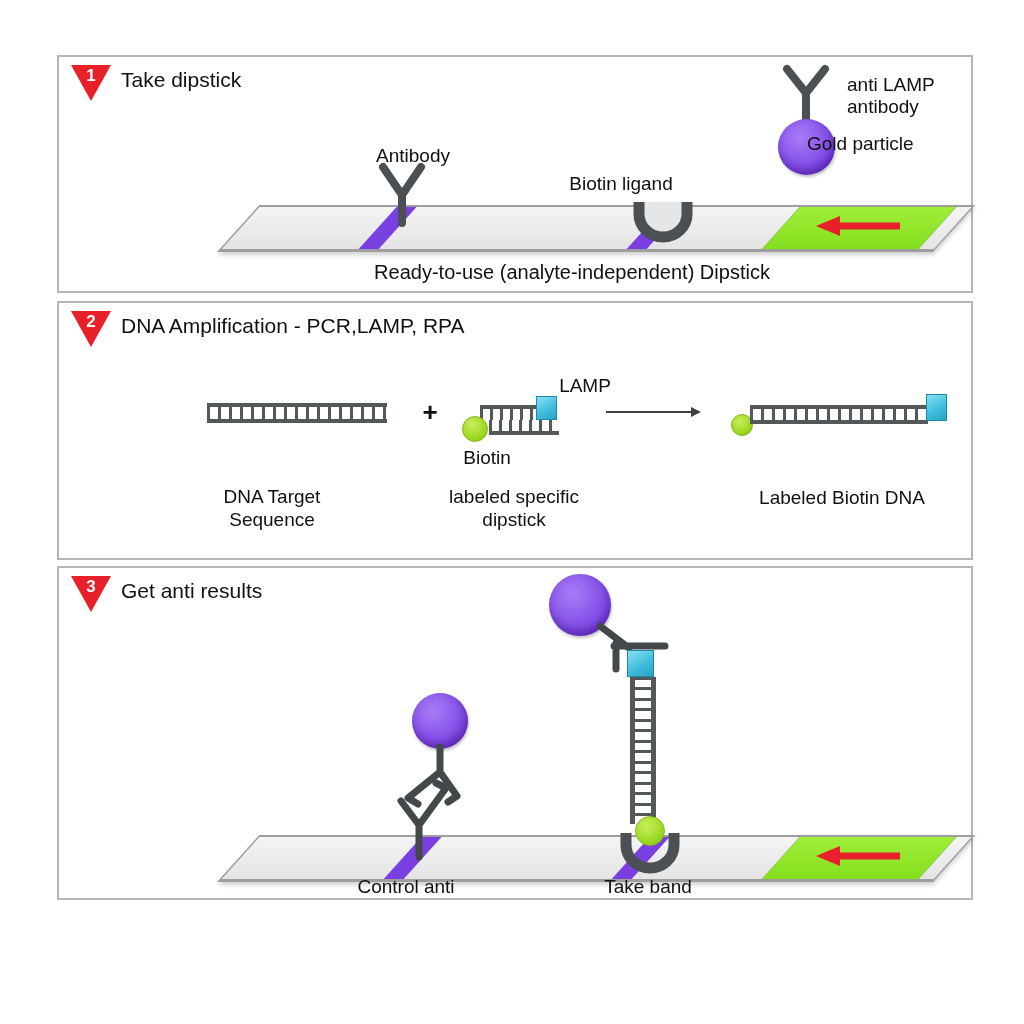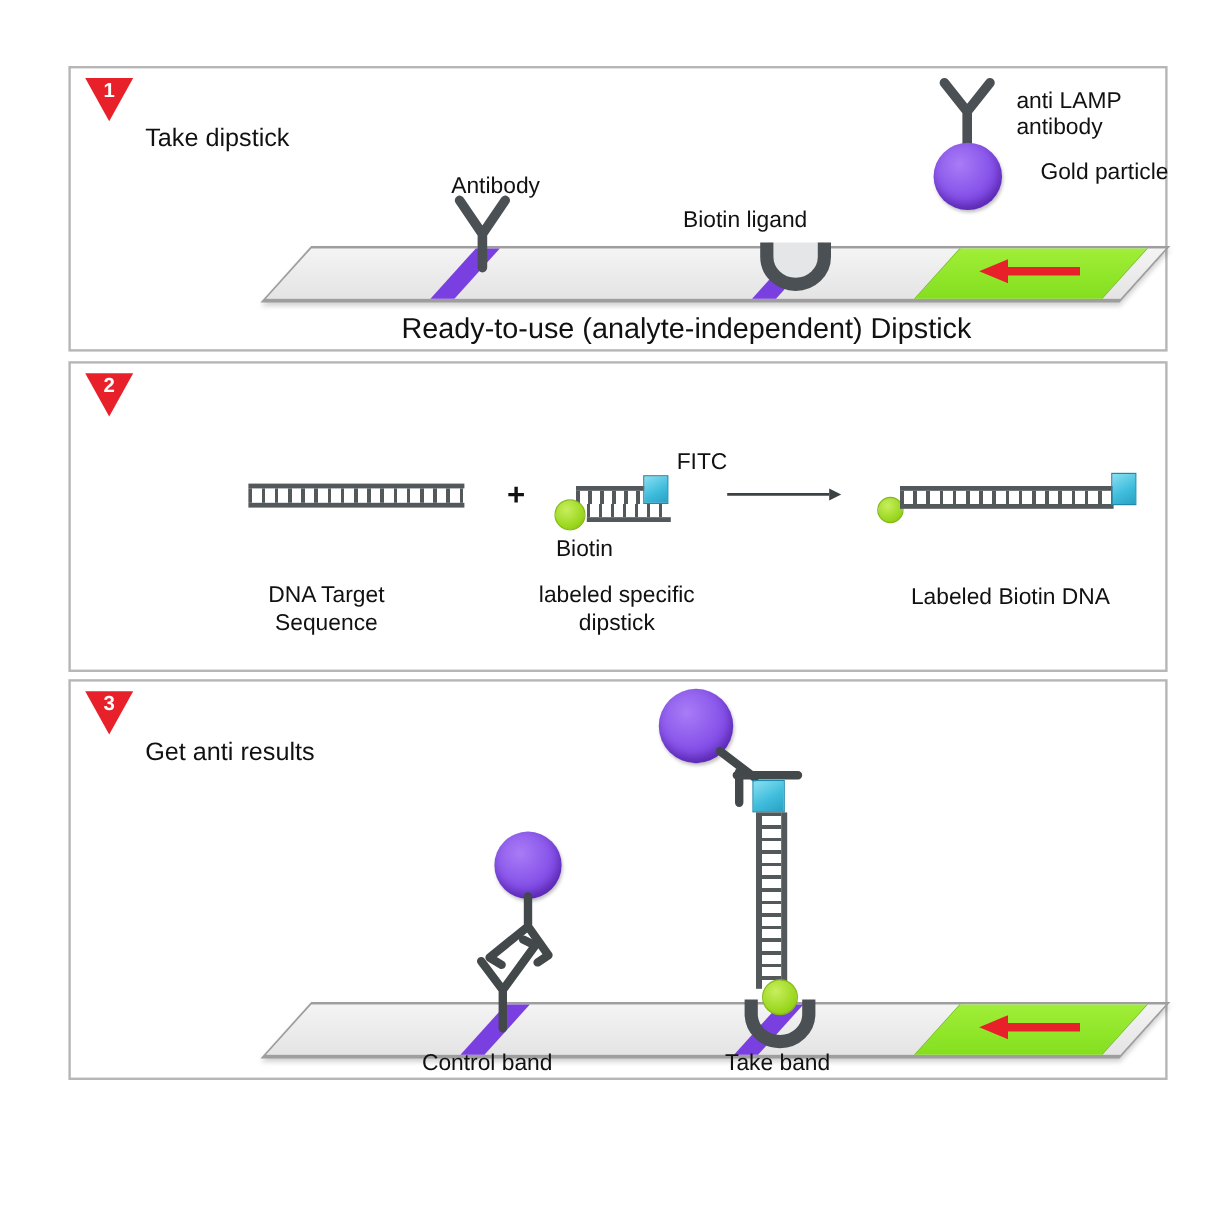--- a/index.html
+++ b/index.html
@@ -6,21 +6,21 @@
   #canvas{position:relative;width:1024px;height:1024px;background:#ffffff;overflow:hidden;
           font-family:"Liberation Sans",sans-serif;color:#111;}
   .panel{position:absolute;left:57px;width:916px;background:#fff;border:2px solid #b6b6b6;box-sizing:border-box;}
   #panel1{top:55px;height:238px;}
   #panel2{top:301px;height:259px;}
   #panel3{top:566px;height:334px;}
   .abs{position:absolute;}
   .step{position:absolute;left:12px;top:8px;width:40px;height:38px;}
   .tri{width:0;height:0;border-left:20px solid transparent;border-right:20px solid transparent;border-top:36px solid #e8202a;}
   .num{position:absolute;top:1px;left:0;width:40px;text-align:center;color:#fff;font-weight:bold;font-size:17px;}
-  .title{position:absolute;left:62px;top:11px;font-size:21px;white-space:nowrap;margin-top:36px;}
+  .title{position:absolute;left:62px;top:11px;font-size:21px;white-space:nowrap;}
   .lbl{position:absolute;font-size:19px;white-space:nowrap;}
   .ctr{transform:translateX(-50%);text-align:center;}
   .strip{position:absolute;height:42px;background:linear-gradient(180deg,#f4f4f4,#e4e4e4);
          border:2px solid #9e9e9e;border-bottom-width:3px;box-sizing:content-box;
          transform:skewX(-42deg);transform-origin:left bottom;box-shadow:3px 3px 4px rgba(0,0,0,.18);}
   .band{position:absolute;top:0;bottom:0;width:20px;background:#7a3fe0;}
   .greenpad{position:absolute;top:0;bottom:0;width:155px;background:linear-gradient(180deg,#a0ee38,#84df1e);border-left:1px solid #6dc30c;border-right:1px solid #6dc30c;}
   .ladder-h{position:absolute;box-sizing:border-box;border-top:4px solid #53585b;border-bottom:4px solid #53585b;
             background:repeating-linear-gradient(90deg,#53585b 0 3px,transparent 3px 11px);}
   .teeth-down{position:absolute;box-sizing:border-box;border-top:4px solid #53585b;
@@ -51,54 +51,55 @@
       <div class="num">1</div>
     </div>
     <div class="title">Take dipstick</div>
 
     <svg class="abs" style="left:718px;top:6px" width="58" height="60" viewBox="0 0 58 60">
       <path d="M29,58 L29,28 M29,30 L10,6 M29,30 L48,6" stroke="#4a5053" stroke-width="8" stroke-linecap="round" fill="none"></path>
     </svg>
     <div class="gold" style="left:719px;top:62px;width:57px;height:56px"></div>
     <div class="lbl" style="left:788px;top:17px">anti LAMP</div>
     <div class="lbl" style="left:788px;top:39px">antibody</div>
-    <div class="lbl" style="left:808px;top:76px">Gold particle</div>
+    <div class="lbl" style="left:748px;top:76px">Gold particle</div>
 
     <div class="strip" style="left:158px;top:148px;width:712px;">
       <div class="band" style="left:137px"></div>
       <div class="band" style="left:405px"></div>
       <div class="greenpad" style="left:540px"></div>
     </div>
     <svg class="abs" style="left:755px;top:158px" width="90" height="22" viewBox="0 0 90 22">
       <line x1="86" y1="11" x2="24" y2="11" stroke="#e8202a" stroke-width="7"></line>
       <polygon points="26,1 26,21 2,11" fill="#e8202a"></polygon>
     </svg>
     <svg class="abs" style="left:315px;top:102px" width="56" height="66" viewBox="0 0 56 66">
       <path d="M28,64 L28,34 M28,36 L9,8 M28,36 L47,8" stroke="#4a5053" stroke-width="8" stroke-linecap="round" fill="none"></path>
     </svg>
     <svg class="abs" style="left:571px;top:141px" width="66" height="44" viewBox="0 0 66 44">
       <path d="M9,4 L9,16 A24,23 0 0 0 57,16 L57,4" fill="#e4e6e7" stroke="#4a5053" stroke-width="11" stroke-linejoin="round"></path>
     </svg>
     <div class="lbl ctr" style="left:354px;top:88px">Antibody</div>
     <div class="lbl ctr" style="left:562px;top:116px">Biotin ligand</div>
-    <div class="lbl ctr" style="left:513px;top:204px;font-size:24px">Ready-to-use (analyte-independent) Dipstick</div>
+    <div class="lbl ctr" style="left:513px;top:204px;font-size:20px">Ready-to-use (analyte-independent) Dipstick</div>
   </div>
 
   <div class="panel" id="panel2">
     <div class="step">
       <div class="tri"></div>
       <div class="num">2</div>
     </div>
+    <div class="title">DNA Amplification - PCR,LAMP, RPA</div>
 
     <div class="ladder-h" style="left:148px;top:100px;width:180px;height:20px"></div>
     <div class="plus ctr" style="left:371px;top:94px">+</div>
 
     <div class="teeth-down" style="left:421px;top:102px;width:57px;height:15px"></div>
     <div class="fitc" style="left:477px;top:93px;width:21px;height:24px"></div>
-    <div class="lbl ctr" style="left:526px;top:72px">FITC</div>
+    <div class="lbl ctr" style="left:526px;top:72px">LAMP</div>
     <div class="biotin" style="left:403px;top:113px;width:26px;height:26px"></div>
     <div class="teeth-up" style="left:430px;top:117px;width:70px;height:15px"></div>
     <div class="lbl ctr" style="left:428px;top:144px">Biotin</div>
 
     <svg class="abs" style="left:546px;top:102px" width="97" height="14" viewBox="0 0 97 14">
       <line x1="1" y1="7" x2="86" y2="7" stroke="#3c4144" stroke-width="2.2"></line>
       <polygon points="86,2 96,7 86,12" fill="#3c4144"></polygon>
     </svg>
 
     <div class="biotin" style="left:672px;top:111px;width:22px;height:22px"></div>
@@ -139,17 +140,17 @@
     <svg class="abs" style="left:485px;top:2px" width="160" height="110" viewBox="0 0 160 110">
       <path d="M56,56 L85,78 M70,76 L121,76 M72,73 L72,99" stroke="#43484a" stroke-width="7" stroke-linecap="round" fill="none"></path>
     </svg>
     <div class="fitc" style="left:568px;top:82px;width:27px;height:27px"></div>
     <div class="ladder-v" style="left:571px;top:109px;width:26px;height:147px"></div>
     <div class="biotin" style="left:576px;top:248px;width:30px;height:30px"></div>
     <svg class="abs" style="left:558px;top:261px" width="66" height="44" viewBox="0 0 66 44">
       <path d="M9,4 L9,16 A24,23 0 0 0 57,16 L57,4" fill="none" stroke="#4a5053" stroke-width="11" stroke-linejoin="round"></path>
     </svg>
 
-    <div class="lbl ctr" style="left:347px;top:308px">Control band</div>
+    <div class="lbl ctr" style="left:347px;top:308px">Control anti</div>
     <div class="lbl ctr" style="left:589px;top:308px">Take band</div>
   </div>
 
 </div>
 
 </body></html>

